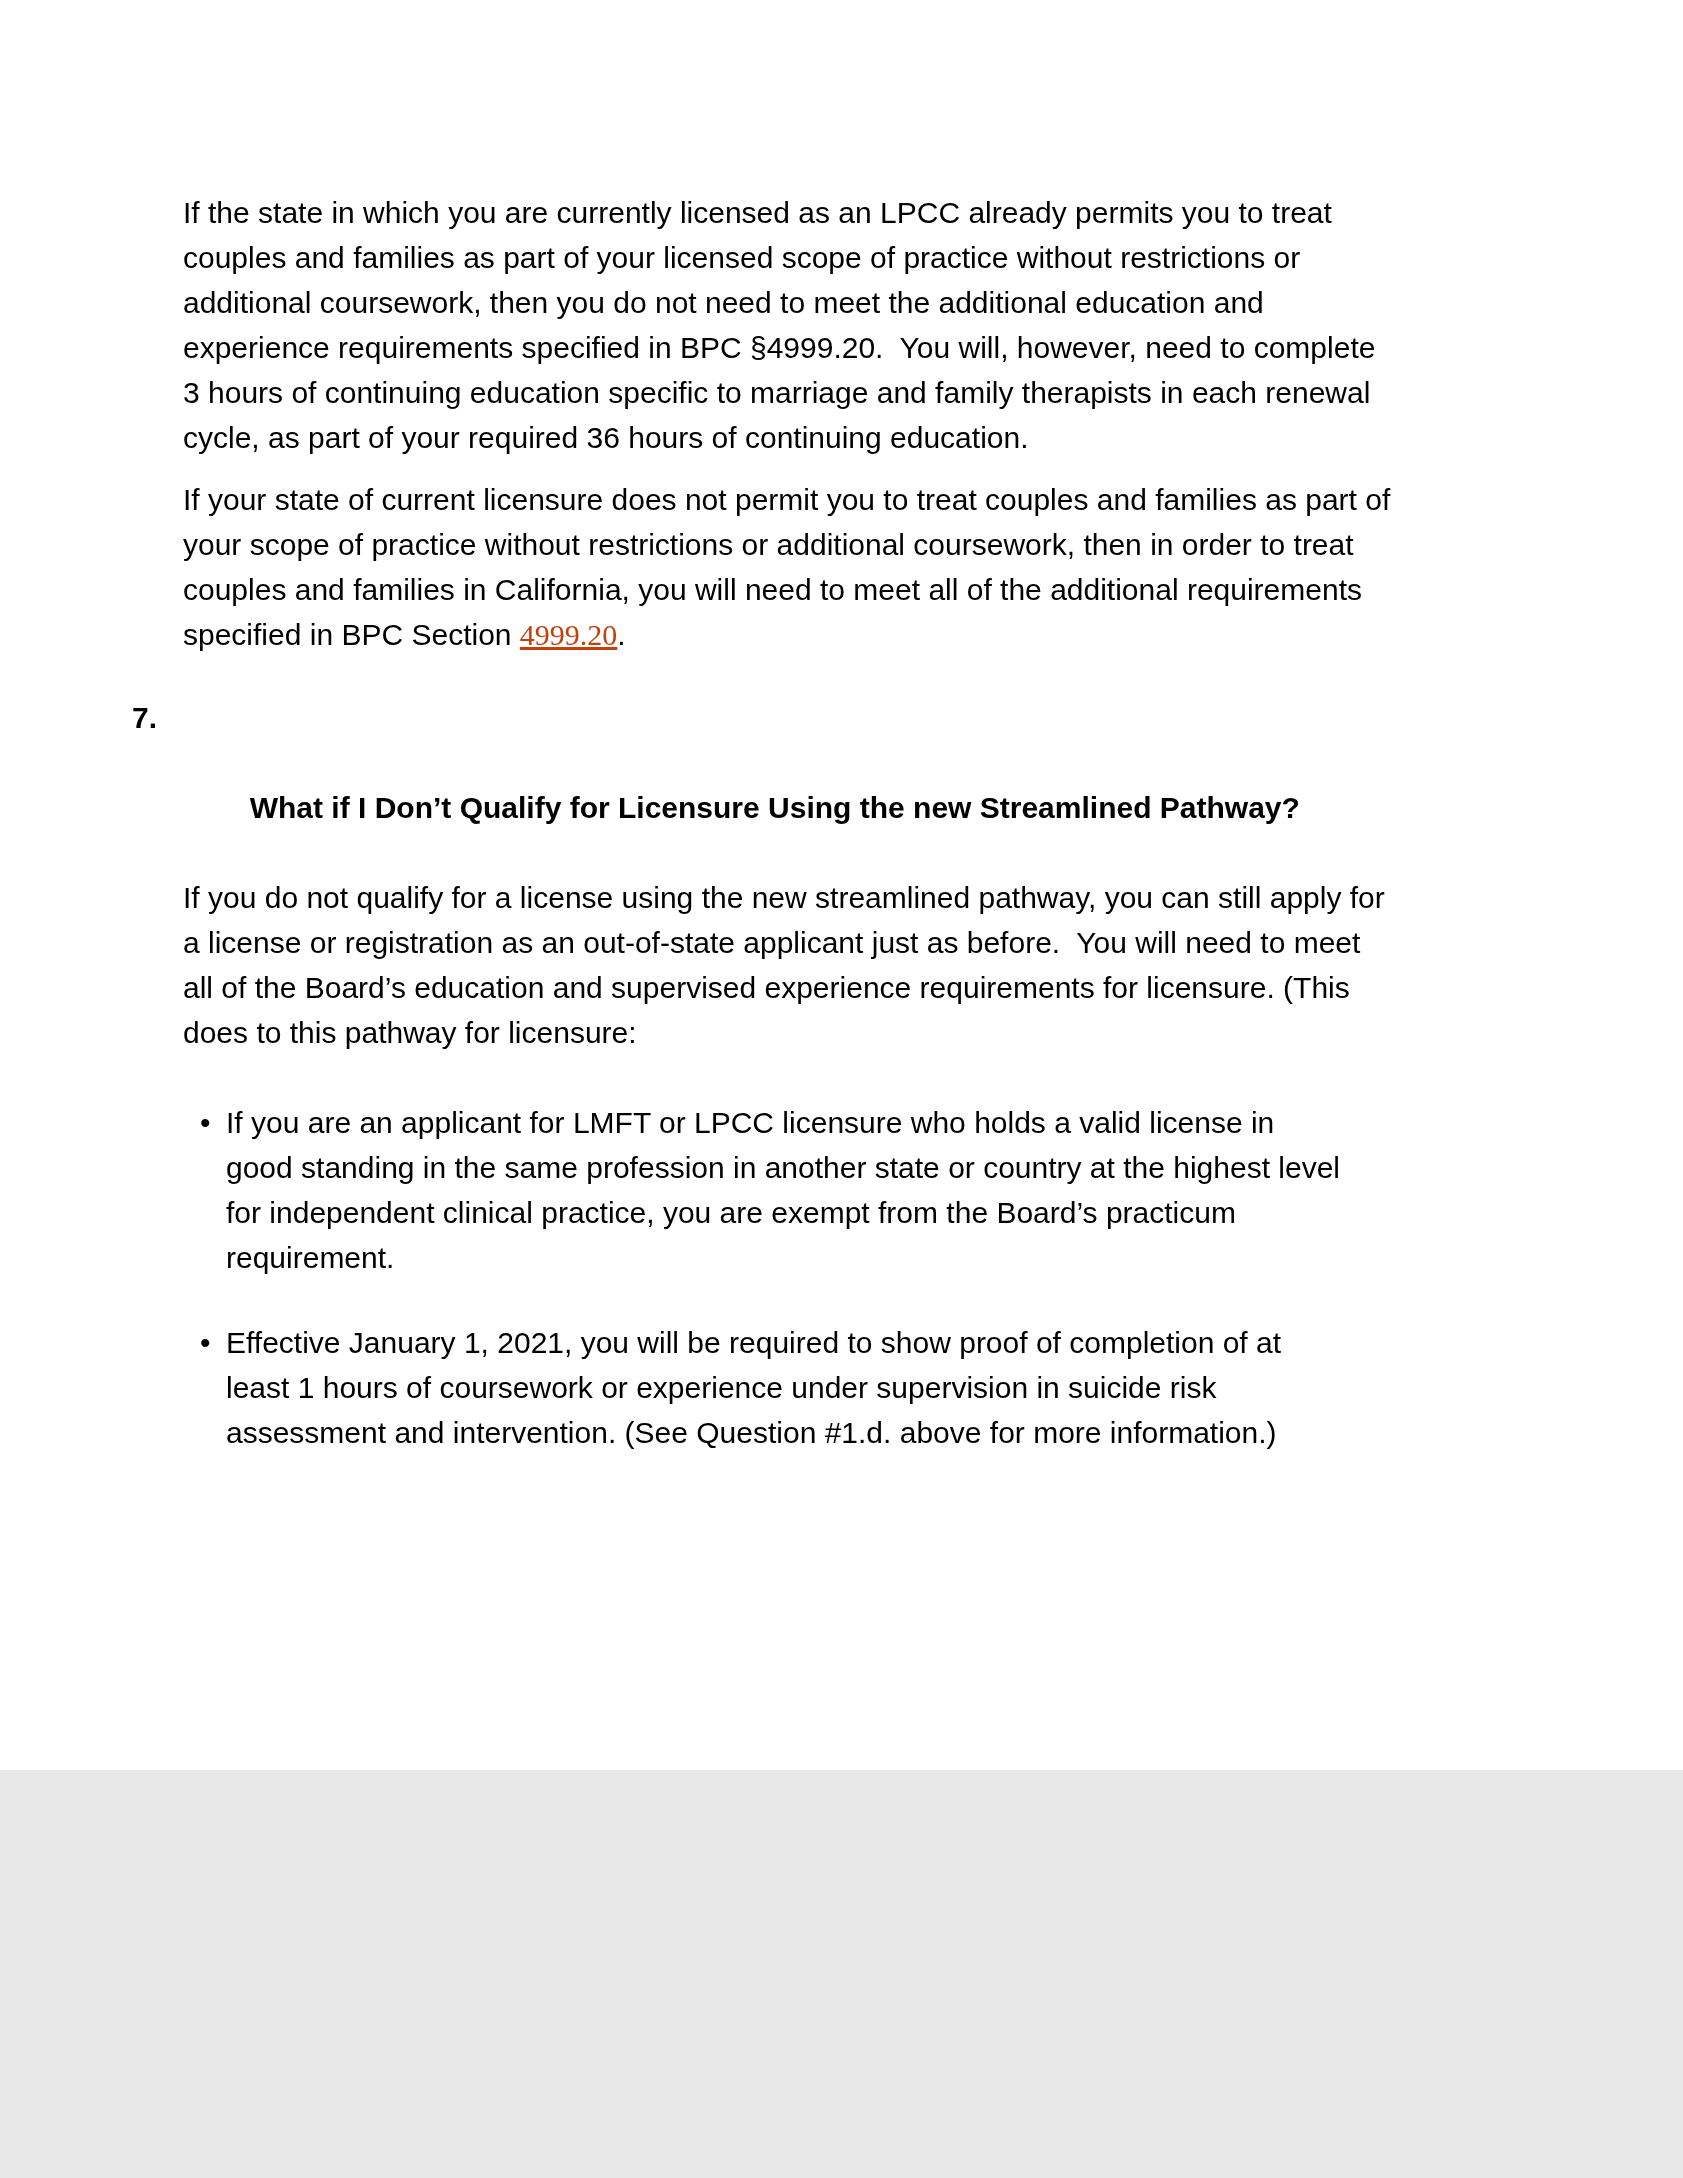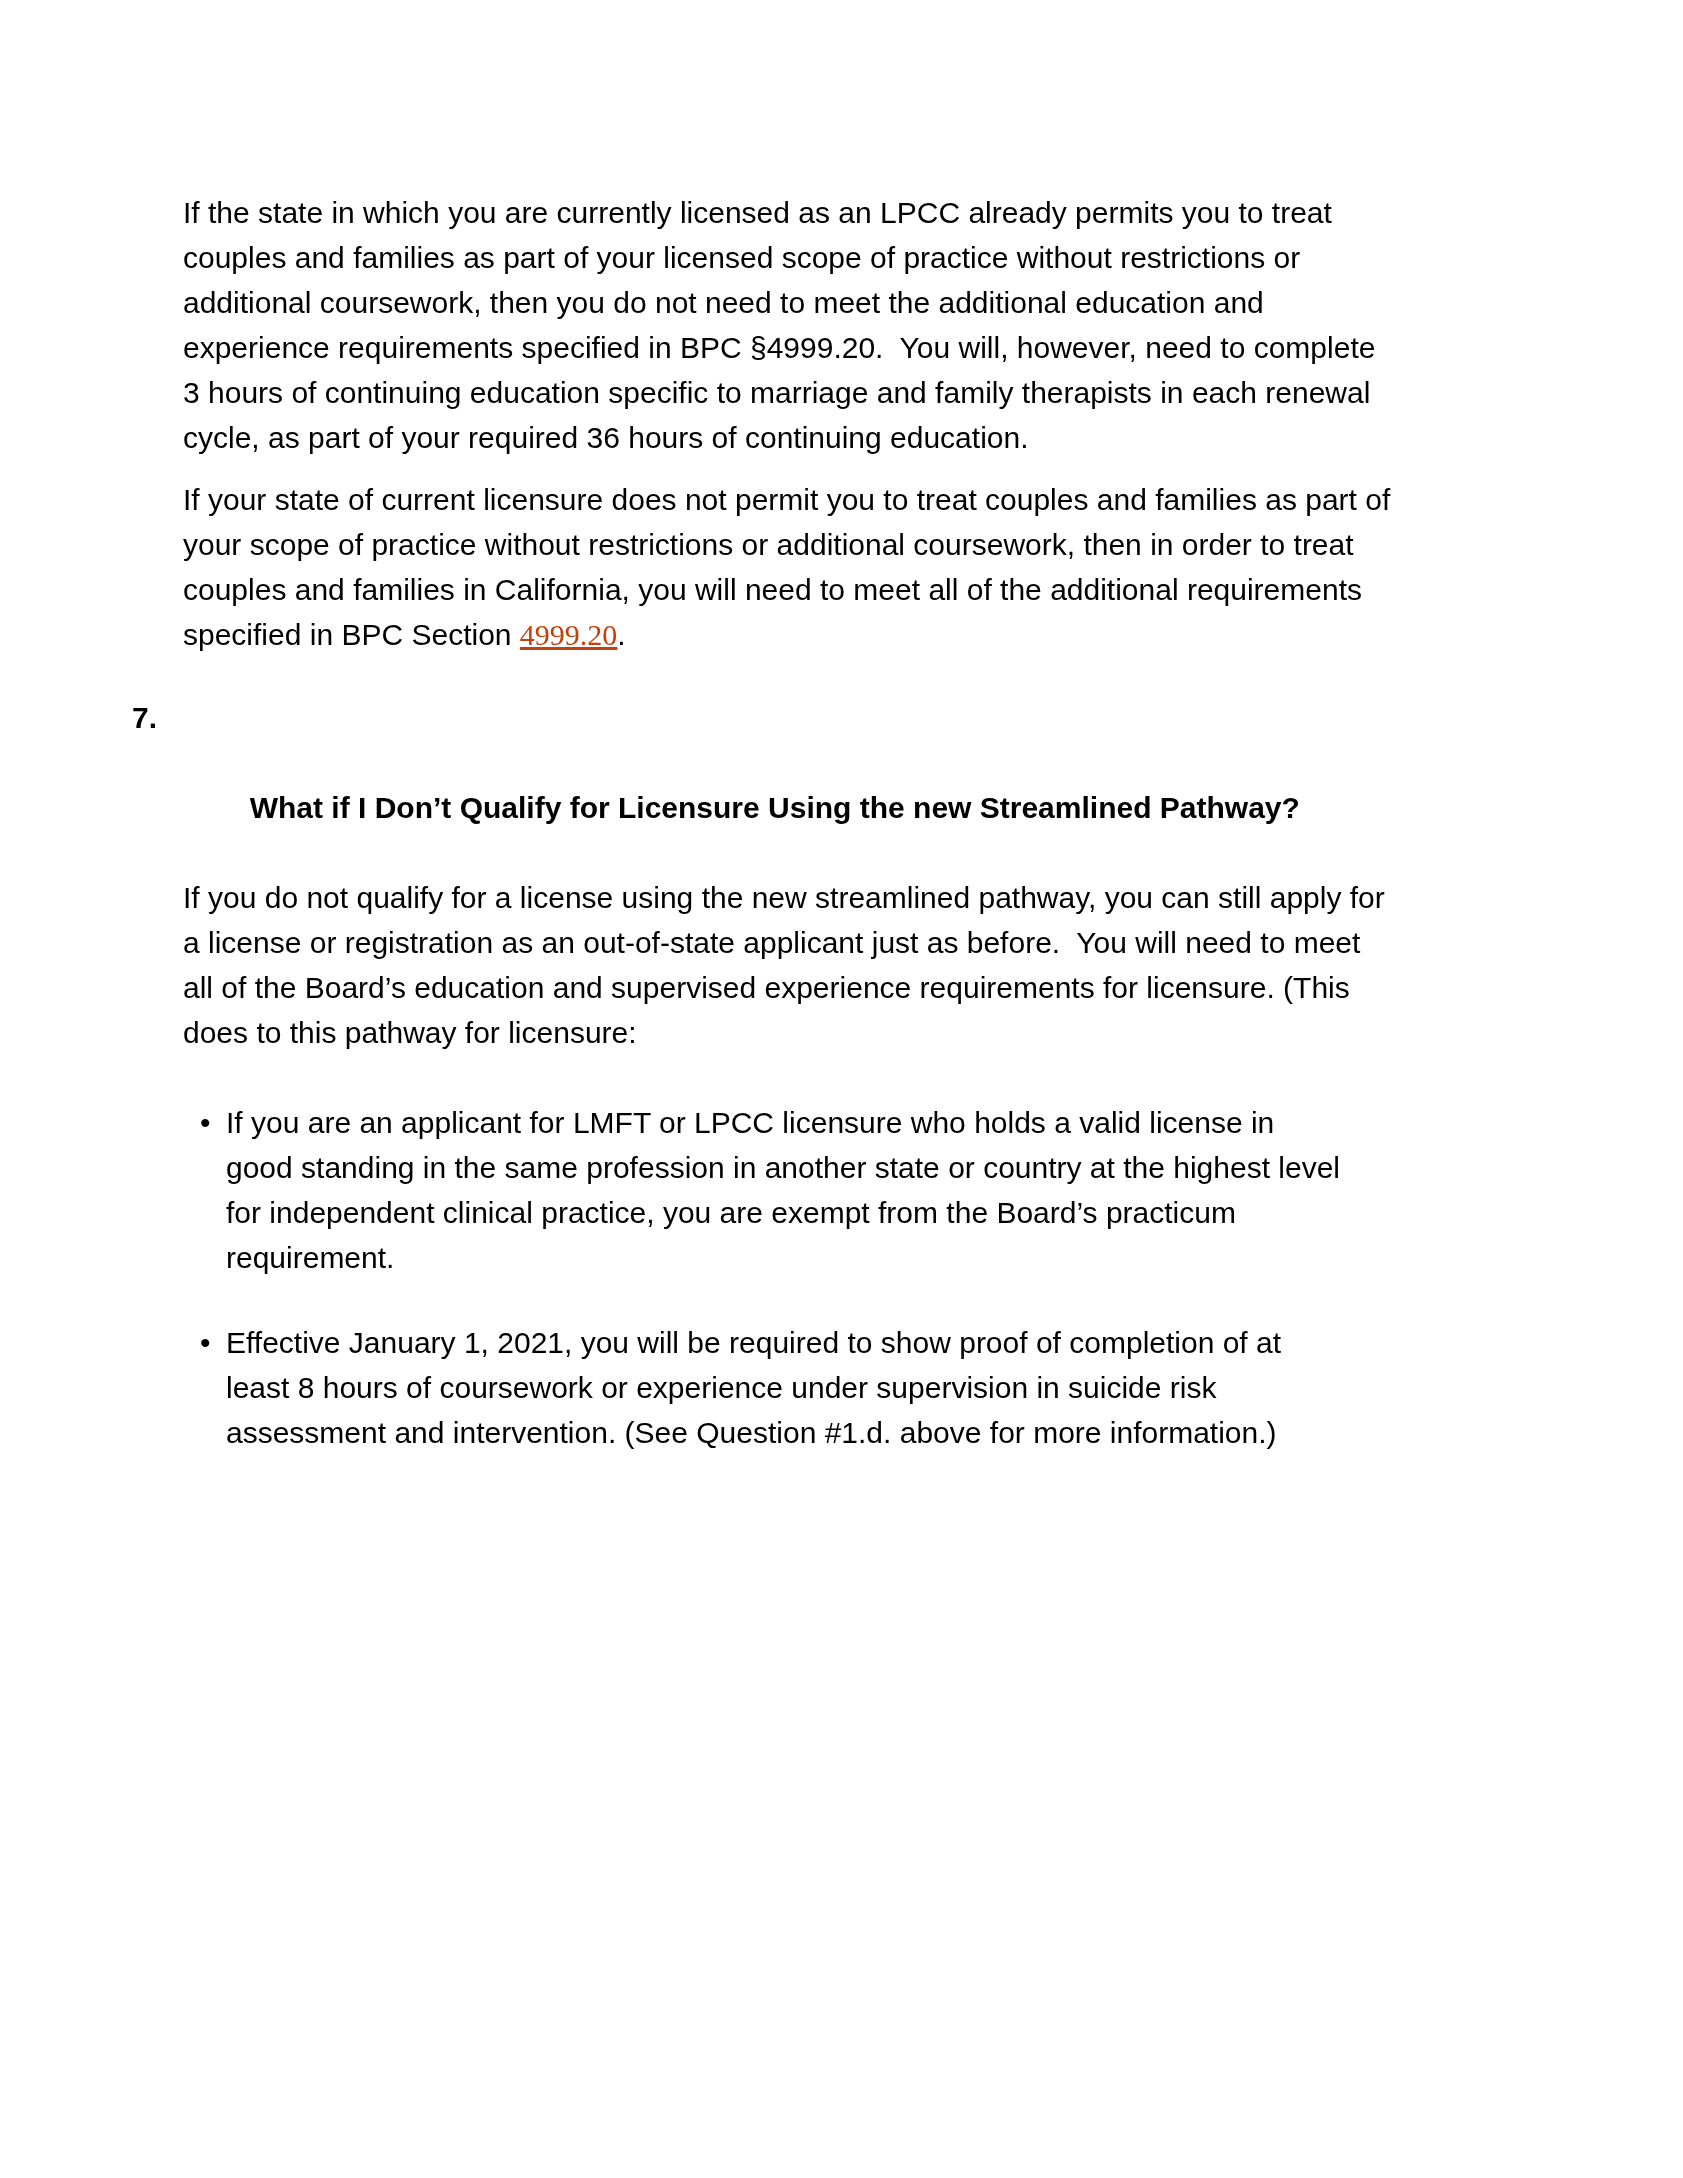--- a/index.html
+++ b/index.html
@@ -1,17 +1,17 @@
 <!DOCTYPE html>
 <html><head>
 <meta charset="utf-8">
 <style>
   html,body{margin:0;padding:0;background:#e8e8e8;}
   .page{
-    width:1683px;height:2178px;background:#ffffff;margin:0 auto;
+    width:1683px;height:1770px;background:#ffffff;margin:0 auto;
     font-family:"Liberation Sans",sans-serif;
     font-size:30px;line-height:45px;color:#000000;
     overflow:hidden;box-sizing:border-box;
   }
   .content{padding:190px 144px 0 183px;}
   .para{margin:0;}
   .line{display:block;white-space:pre;}
   .seg{white-space:pre;}
   .mt40{margin-top:17px;}
   .link{color:#c2410c;text-decoration:underline;cursor:pointer;font-family:Liberation Serif, serif;}
@@ -61,21 +61,21 @@
         <div class="bullet">
           <span class="bullet-dot">•</span>
           <span class="line">If you are an applicant for LMFT or LPCC licensure who holds a valid license in</span>
           <span class="line">good standing in the same profession in another state or country at the highest level</span>
           <span class="line">for independent clinical practice, you are exempt from the Board’s practicum</span>
           <span class="line">requirement.</span>
         </div>
         <div class="bullet">
           <span class="bullet-dot">•</span>
           <span class="line">Effective January 1, 2021, you will be required to show proof of completion of at</span>
-          <span class="line">least 8 hours of coursework or experience under supervision in suicide risk</span>
+          <span class="line">least 1 hours of coursework or experience under supervision in suicide risk</span>
           <span class="line">assessment and intervention. (See Question #1.d. above for more information.)</span>
         </div>
       </div>
     </div>
 
   </div>
 </div>
 
 
 </body></html>

